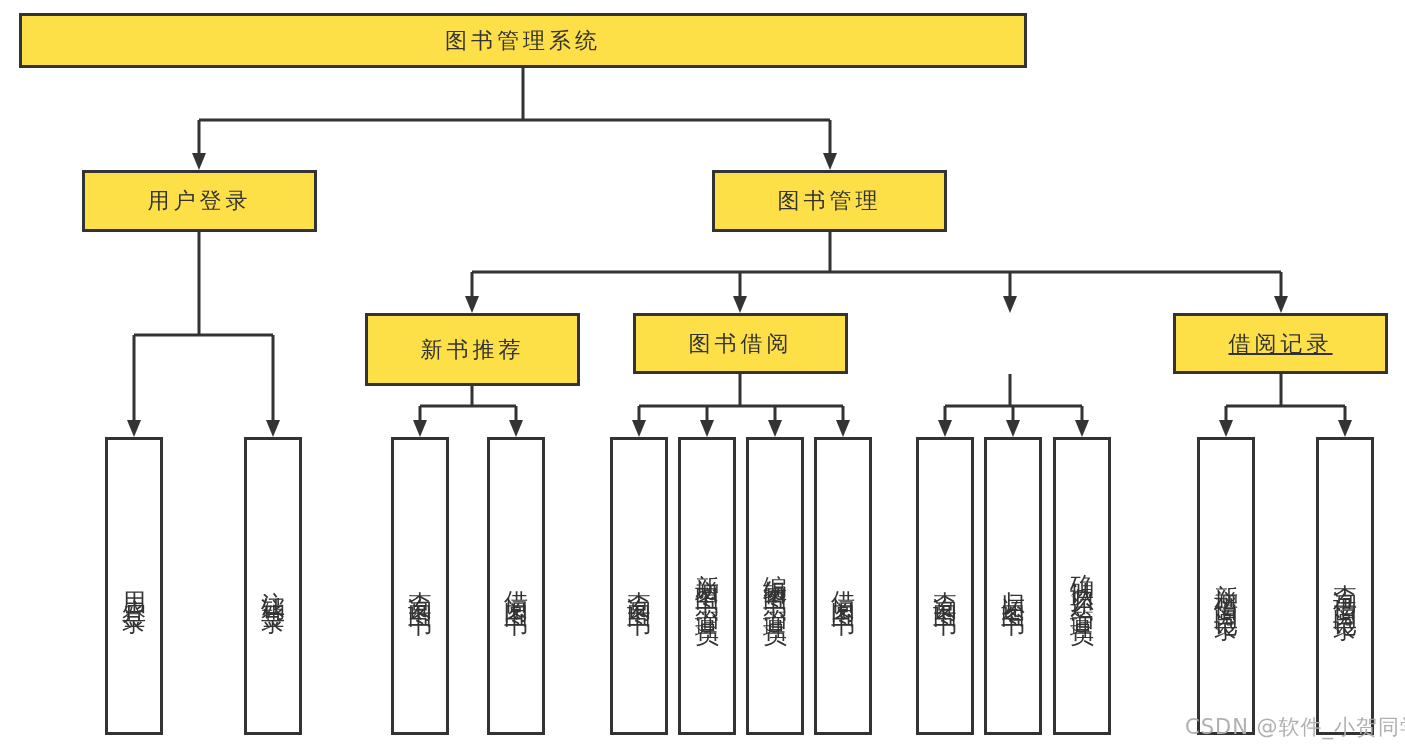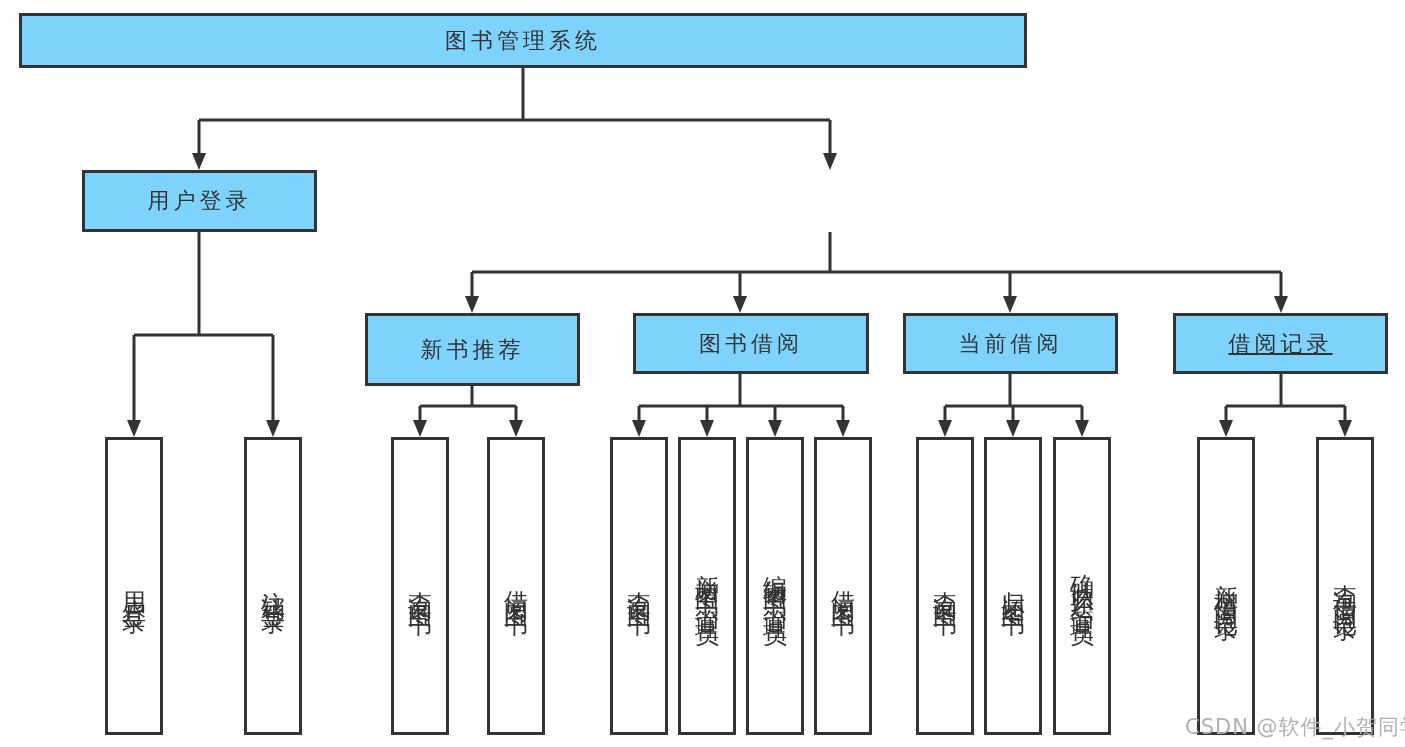--- a/index.html
+++ b/index.html
@@ -18,21 +18,21 @@
   svg.wires {
     position: absolute;
     left: 0;
     top: 0;
     z-index: 1;
   }
   .hbox {
     position: absolute;
     box-sizing: border-box;
     border: 3px solid #333333;
-    background: #7dd3fc;
+    background: #fde047;
     display: flex;
     align-items: center;
     justify-content: center;
     font-size: 22px;
     letter-spacing: 4px;
     color: #333333;
     z-index: 2;
     white-space: nowrap;
   }
   .vbox {
@@ -64,21 +64,21 @@
     letter-spacing: 1px;
     color: #b0b0b0;
     z-index: 3;
     white-space: nowrap;
   }
   
   .b-root     { left: 19px;   top: 13px;  width: 1008px; height: 55px; }
   .b-login    { left: 82px;   top: 170px; width: 235px;  height: 62px; }
   .b-manage   { left: 712px;  top: 170px; width: 235px;  height: 62px; }
   .b-rec      { left: 365px;  top: 313px; width: 215px;  height: 73px; }
-  .b-borrow   { left: 633px;  top: 313px; width: 236px;  height: 61px; }
+  .b-borrow   { left: 633px;  top: 313px; width: 215px;  height: 61px; }
   .b-current  { left: 903px;  top: 313px; width: 215px;  height: 61px; }
   .b-records  { left: 1173px; top: 313px; width: 215px;  height: 61px; text-decoration: underline; }
   
   .v1  { left: 105px;  }
   .v2  { left: 244px;  }
   .v3  { left: 391px;  }
   .v4  { left: 487px;  }
   .v5  { left: 610px;  }
   .v6  { left: 678px;  }
   .v7  { left: 746px;  }
@@ -129,24 +129,24 @@
       <path d="M1006 420 h14 l-7 17 z"></path>
       <path d="M1075 420 h14 l-7 17 z"></path>
       <path d="M1219 420 h14 l-7 17 z"></path>
       <path d="M1338 420 h14 l-7 17 z"></path>
     </g>
   </svg>
 
   <div class="hbox b-root">图书管理系统</div>
 
   <div class="hbox b-login">用户登录</div>
+  <div class="hbox b-manage">图书管理</div>
 
   <div class="hbox b-rec">新书推荐</div>
   <div class="hbox b-borrow">图书借阅</div>
-  <div class="hbox b-current">当前借阅</div>
   <div class="hbox b-records">借阅记录</div>
 
   <div class="vbox v1">
     <span>用户登录</span>
   </div>
   <div class="vbox v2">
     <span>注销登录</span>
   </div>
 
   <div class="vbox v3">

